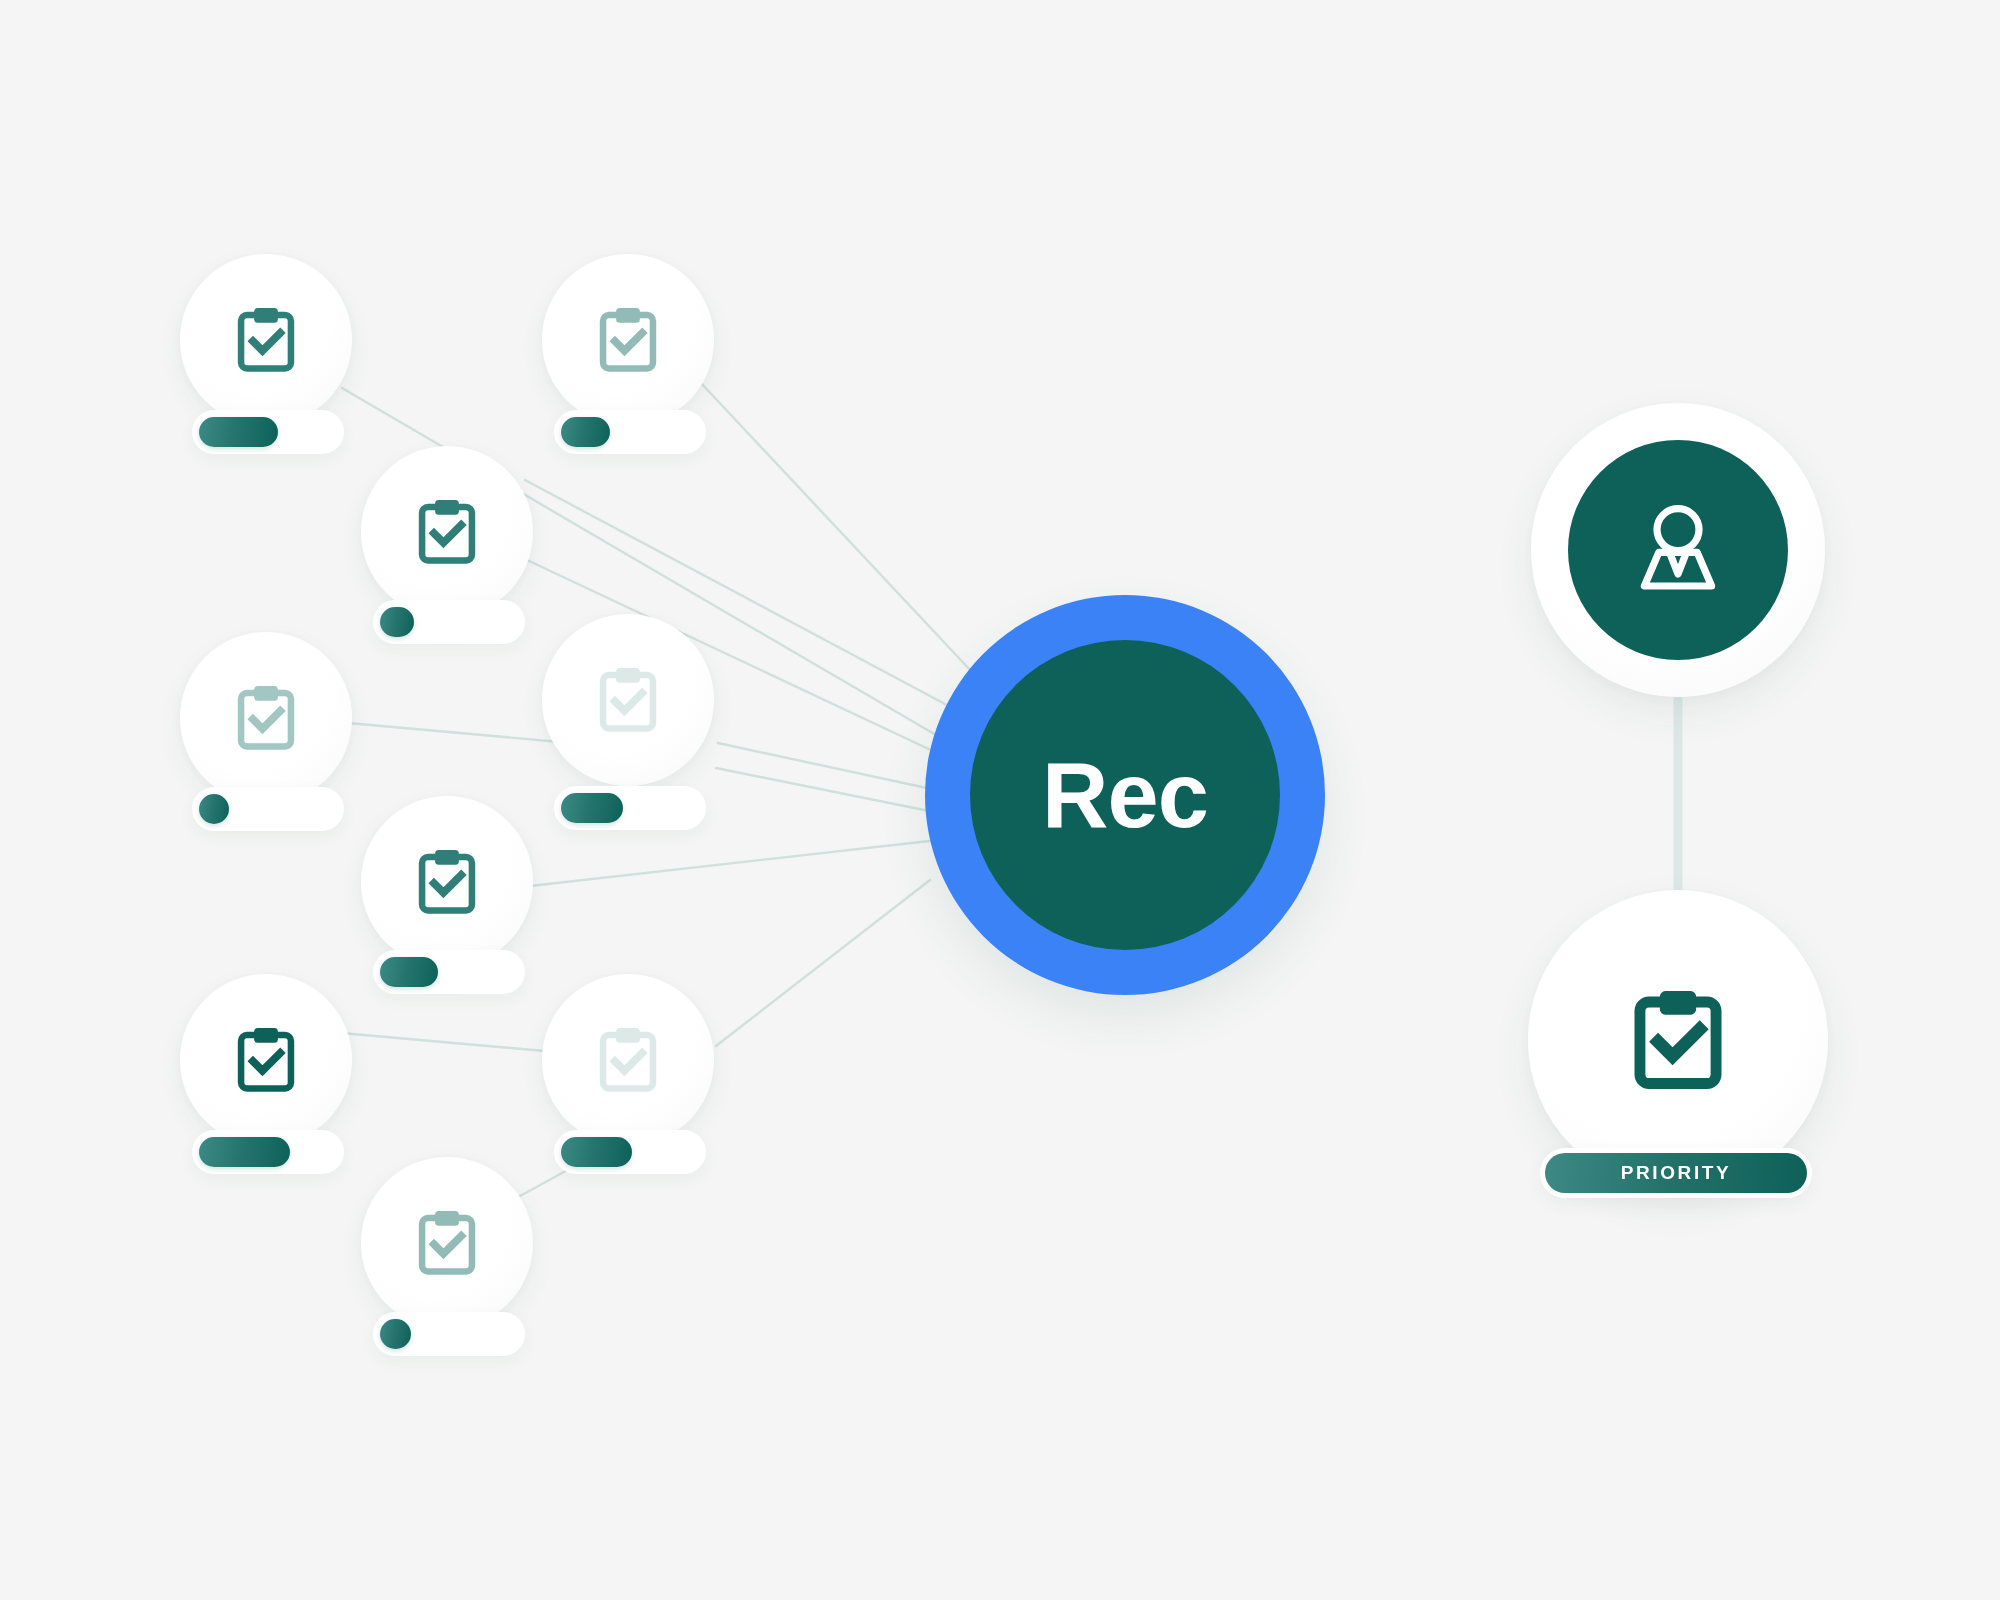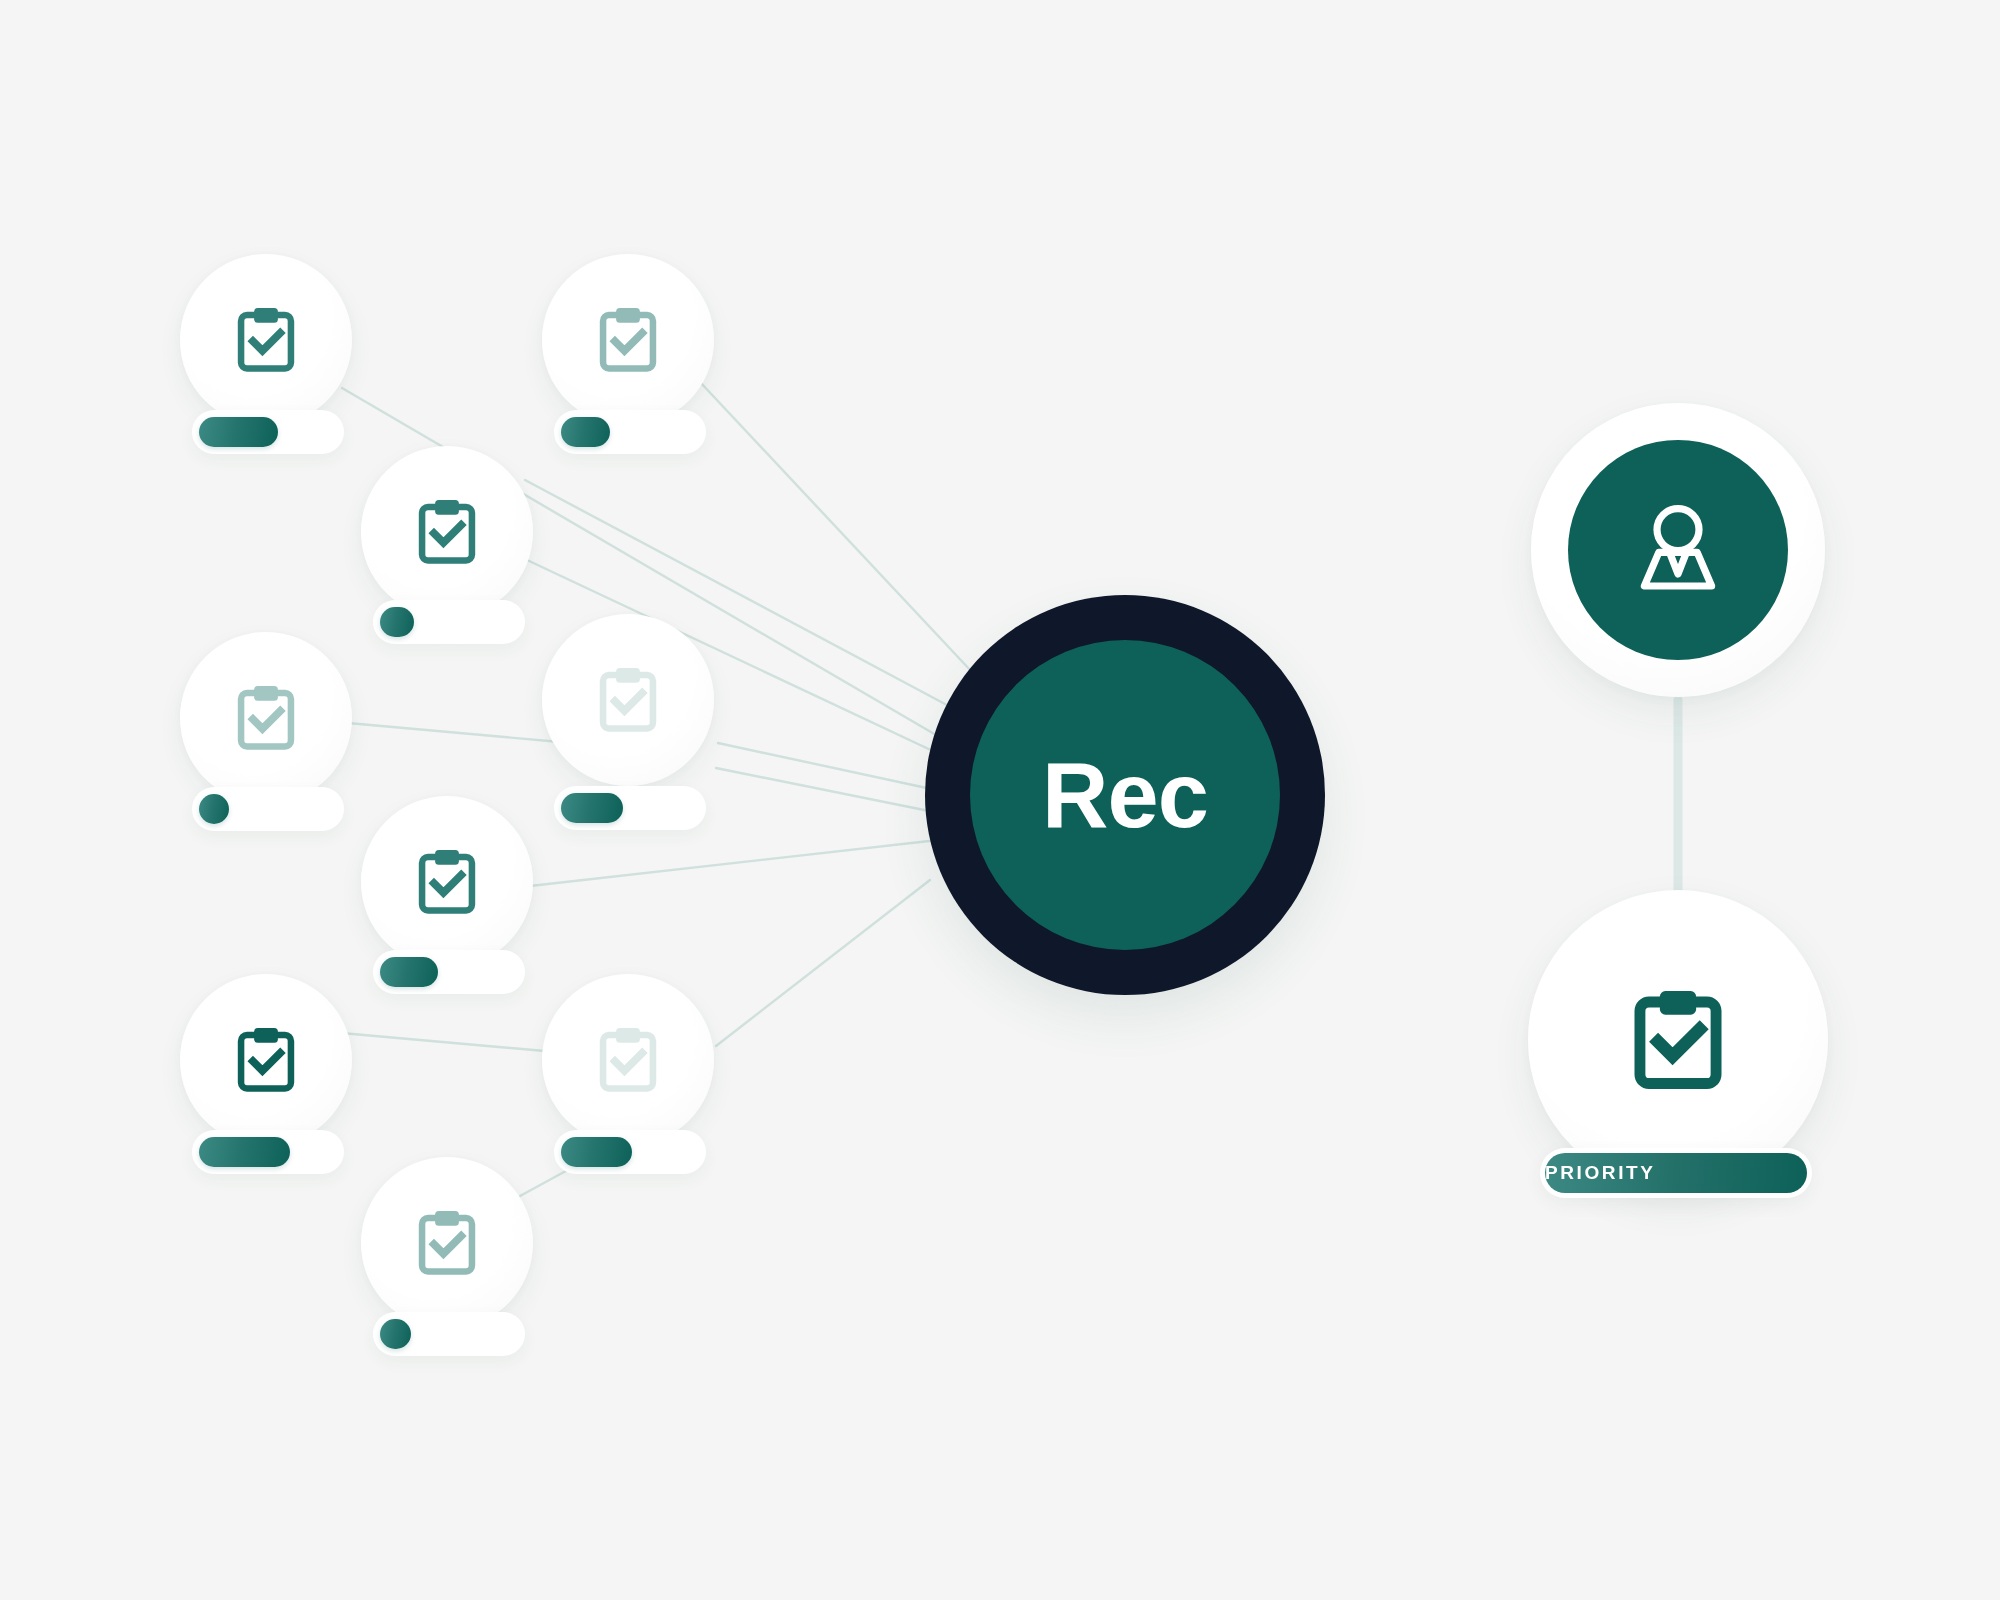--- a/index.html
+++ b/index.html
@@ -86,21 +86,21 @@
     border-radius:25px;
     background:#ffffff;
     box-shadow:0 6px 18px rgba(60,90,85,.06);
     display:flex; align-items:center; justify-content:center;
     padding:5px;
   }
   #priority-pill{
     width:100%; height:100%;
     border-radius:20px;
     background:linear-gradient(95deg,#3d8a85 0%,#237069 50%,#0d6158 100%);
-    display:flex; align-items:center; justify-content:flex-start;
+    display:flex; align-items:center; justify-content:center;
   }
   #priority-text{
     color:#ffffff;
     font-size:19px;
     font-weight:700;
     letter-spacing:2.6px;
     font-family:"Liberation Sans", sans-serif;
   }
 </style>
 </head>
@@ -229,21 +229,21 @@
     <rect x="22" y="5" width="20" height="12.5" rx="3" fill="#7fb0ab"></rect>
     <path d="M21 33 l8 8 l15 -15" stroke="#7fb0ab" stroke-width="6.5" stroke-linecap="square" fill="none"></path>
   </svg>
         </div>
         <div class="pbar" style="left: 373px; top: 1312px; width: 152px;">
           <div class="pfill" style="width: 31px;"></div>
         </div>
       </div>
     </div>
 
-  <div id="hub" style="left: 925px; top: 595px; height: 400px; width: 400px; background: #0f172a; align-items: center;">
+  <div id="hub" style="left: 925px; top: 595px; height: 400px; width: 400px; background: #3b82f6; align-items: center;">
     <div id="hub-core" style="height: 310px; width: 310px; background: rgb(13, 97, 88);">
       <span id="hub-label" style="color: rgb(255, 255, 255);">Rec</span>
     </div>
   </div>
 
   <div class="big-node" id="owner-node">
     <div class="big-halo" id="owner-halo" style="left: 1531px; top: 403px; height: 294px; width: 294px;">
       <div id="owner-core" style="height: 220px; width: 220px; background: rgb(13, 97, 88);">
         <svg id="person-svg" width="120" height="120" viewBox="0 0 100 100" fill="none">
           <circle cx="50" cy="33" r="17.5" stroke="#ffffff" stroke-width="6"></circle>

